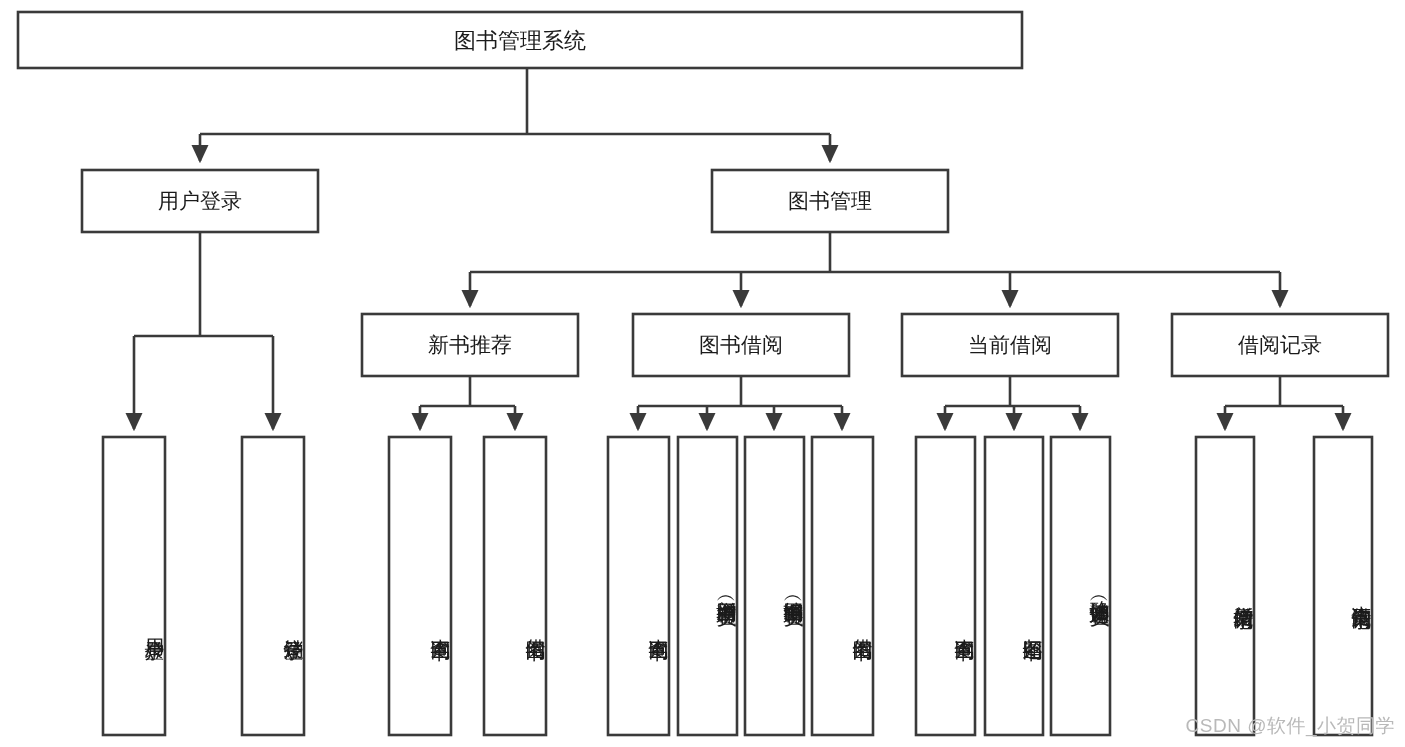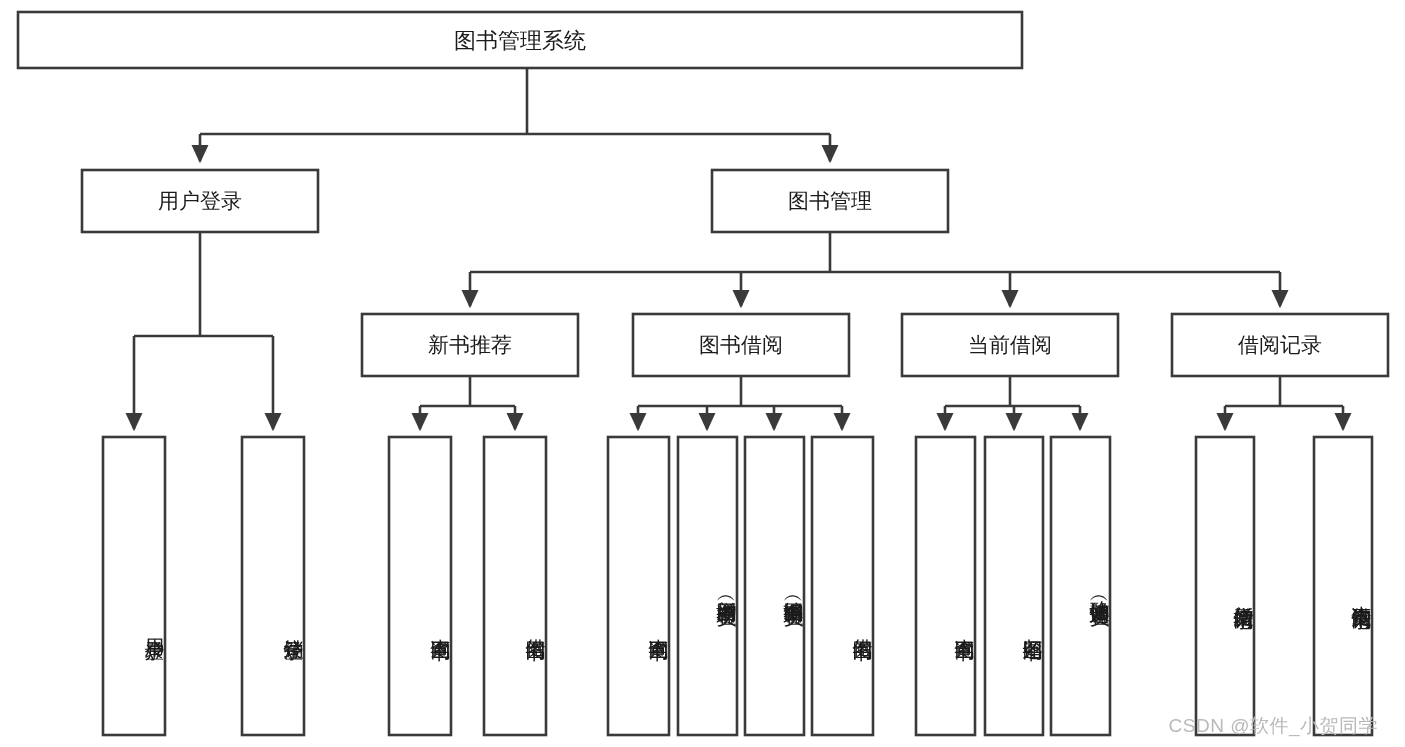--- a/index.html
+++ b/index.html
@@ -67,21 +67,21 @@
     color: #1b1b1b;
     letter-spacing: 1px;
     display: flex;
     align-items: flex-start;
     justify-content: center;
     white-space: nowrap;
     pointer-events: none;
   }
   .watermark {
     position: absolute;
-    right: 27px;
+    right: 10px;
     bottom: 8px;
     font-family: "Liberation Sans", "DejaVu Sans", sans-serif;
     font-size: 19px;
     color: #b9b9b9;
     white-space: nowrap;
     letter-spacing: 0.5px;
   }
 </style>
 </head>
 <body>

